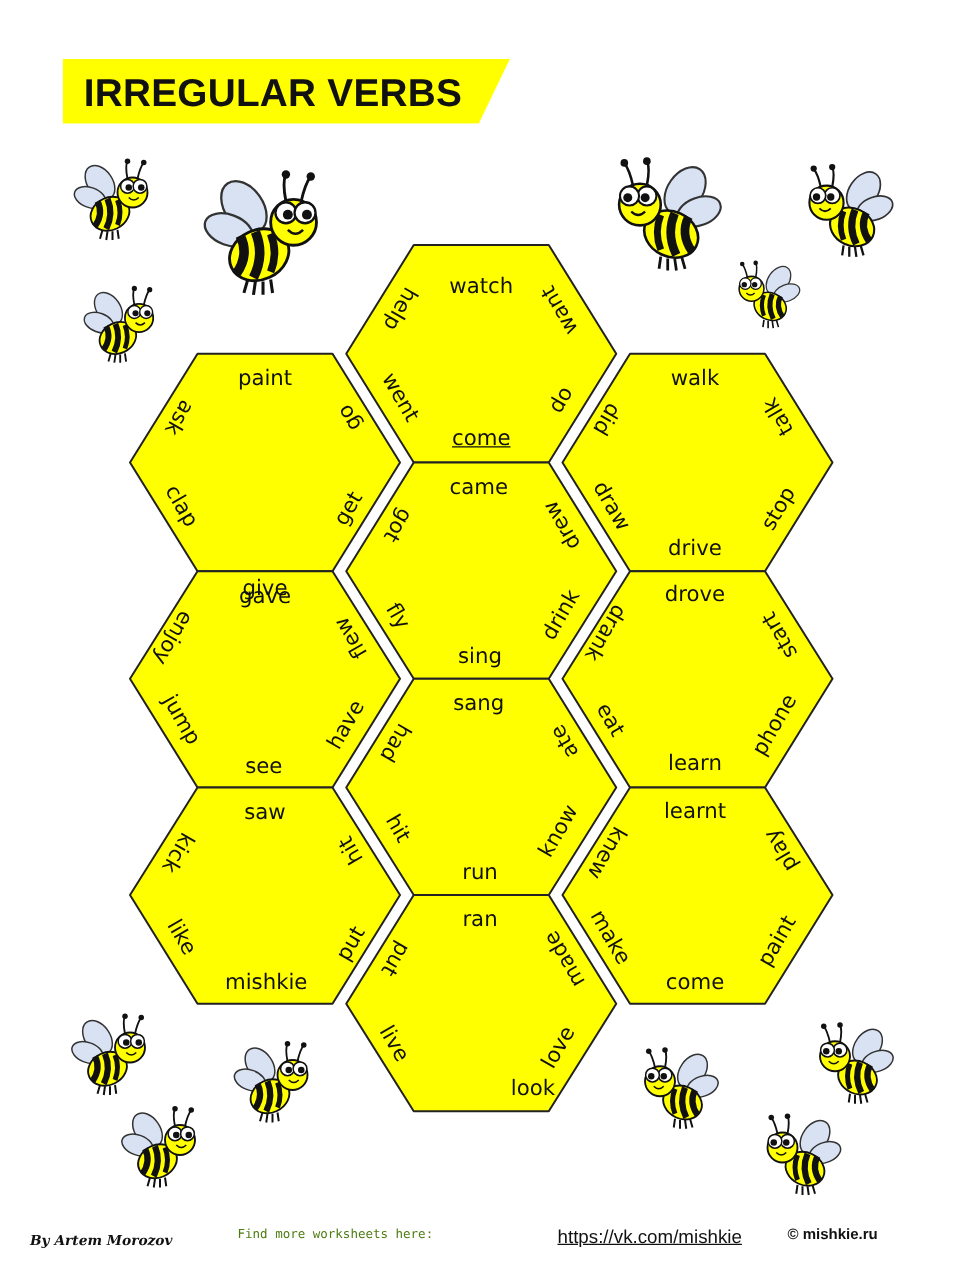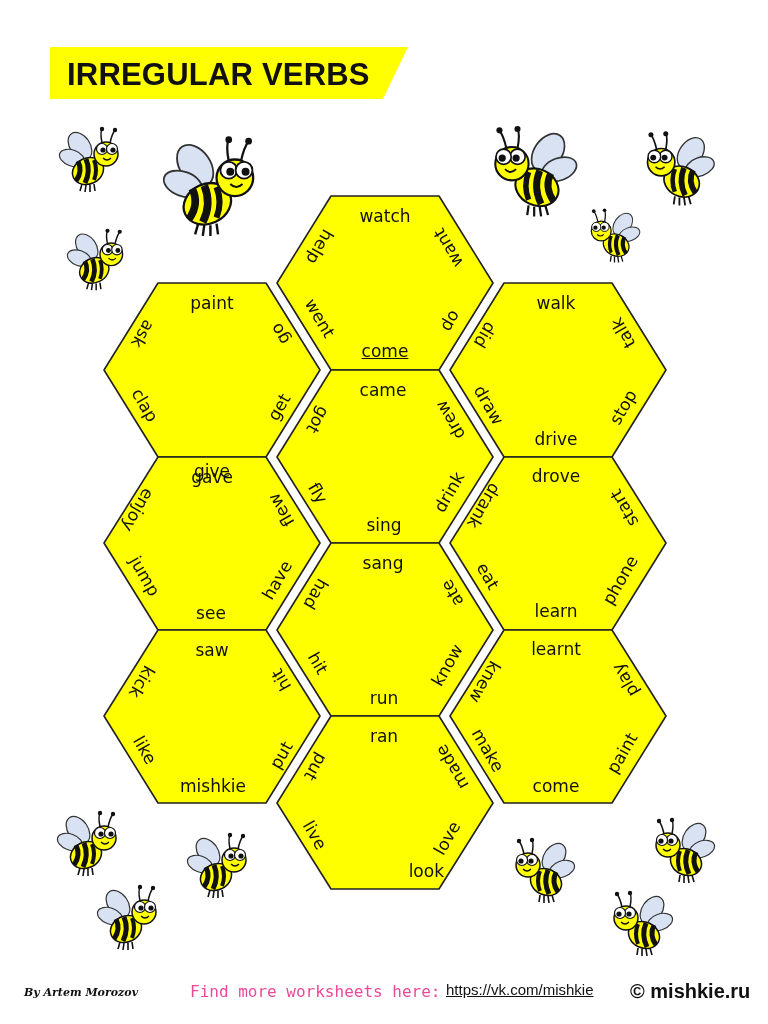--- a/index.html
+++ b/index.html
@@ -36,31 +36,31 @@
 
   .bee { position: absolute; }
 
   .footer-author {
     position: absolute; left: 24px; top: 986px;
     font-family: "DejaVu Serif", serif; font-style: italic; font-weight: bold;
     font-size: 11px; color: #111;
   }
   .footer-find {
     position: absolute; left: 190px; top: 982px;
-    font-family: "DejaVu Sans Mono", monospace; font-size: 16px; color: #ec4899;
+    font-family: "DejaVu Sans Mono", monospace; font-size: 10px; color: #4d7c0f;
   }
   .footer-link {
     position: absolute; left: 446px; top: 981px;
     font-family: "Liberation Sans", sans-serif; font-size: 15px; color: #111;
     text-decoration: underline;
   }
   .footer-copy {
     position: absolute; left: 630px; top: 980px;
     font-family: "Liberation Sans", sans-serif; font-weight: bold;
-    font-size: 20px; color: #111;
+    font-size: 12px; color: #111;
   }
 </style>
 </head>
 <body>
 
 <div class="title-banner"></div>
 <div class="title-text">IRREGULAR VERBS</div>
 <div class="instructions">
 </div>
 
@@ -76,21 +76,21 @@
       <polygon points="158,283 266,283 320,370 266,457 158,457 104,370"></polygon>
       <polygon points="158,457 266,457 320,543 266,630 158,630 104,543"></polygon>
       <polygon points="158,630 266,630 320,716 266,803 158,803 104,716"></polygon>
 
       <polygon points="504,283 612,283 666,370 612,457 504,457 450,370"></polygon>
       <polygon points="504,457 612,457 666,543 612,630 504,630 450,543"></polygon>
       <polygon points="504,630 612,630 666,716 612,803 504,803 450,716"></polygon>
     </g>
   </svg>
 
-  <div class="hexword" style="left:385px;top:216px;">watch</div>
+  <div class="hexword" style="left:385px;top:229px;">watch</div>
   <div class="hexword" style="left:448px;top:248px;transform:rotate(-120deg);">want</div>
   <div class="hexword" style="left:449px;top:320px;transform:rotate(-60deg);">do</div>
   <div class="hexword" style="left:385px;top:351px;text-decoration:underline;">come</div>
   <div class="hexword" style="left:320px;top:318px;transform:rotate(60deg);">went</div>
   <div class="hexword" style="left:320px;top:247px;transform:rotate(120deg);">help</div>
 
   <div class="hexword" style="left:383px;top:390px;">came</div>
   <div class="hexword" style="left:450px;top:420px;transform:rotate(-120deg);">drew</div>
   <div class="hexword" style="left:449px;top:492px;transform:rotate(-60deg);">drink</div>
   <div class="hexword" style="left:384px;top:525px;">sing</div>

